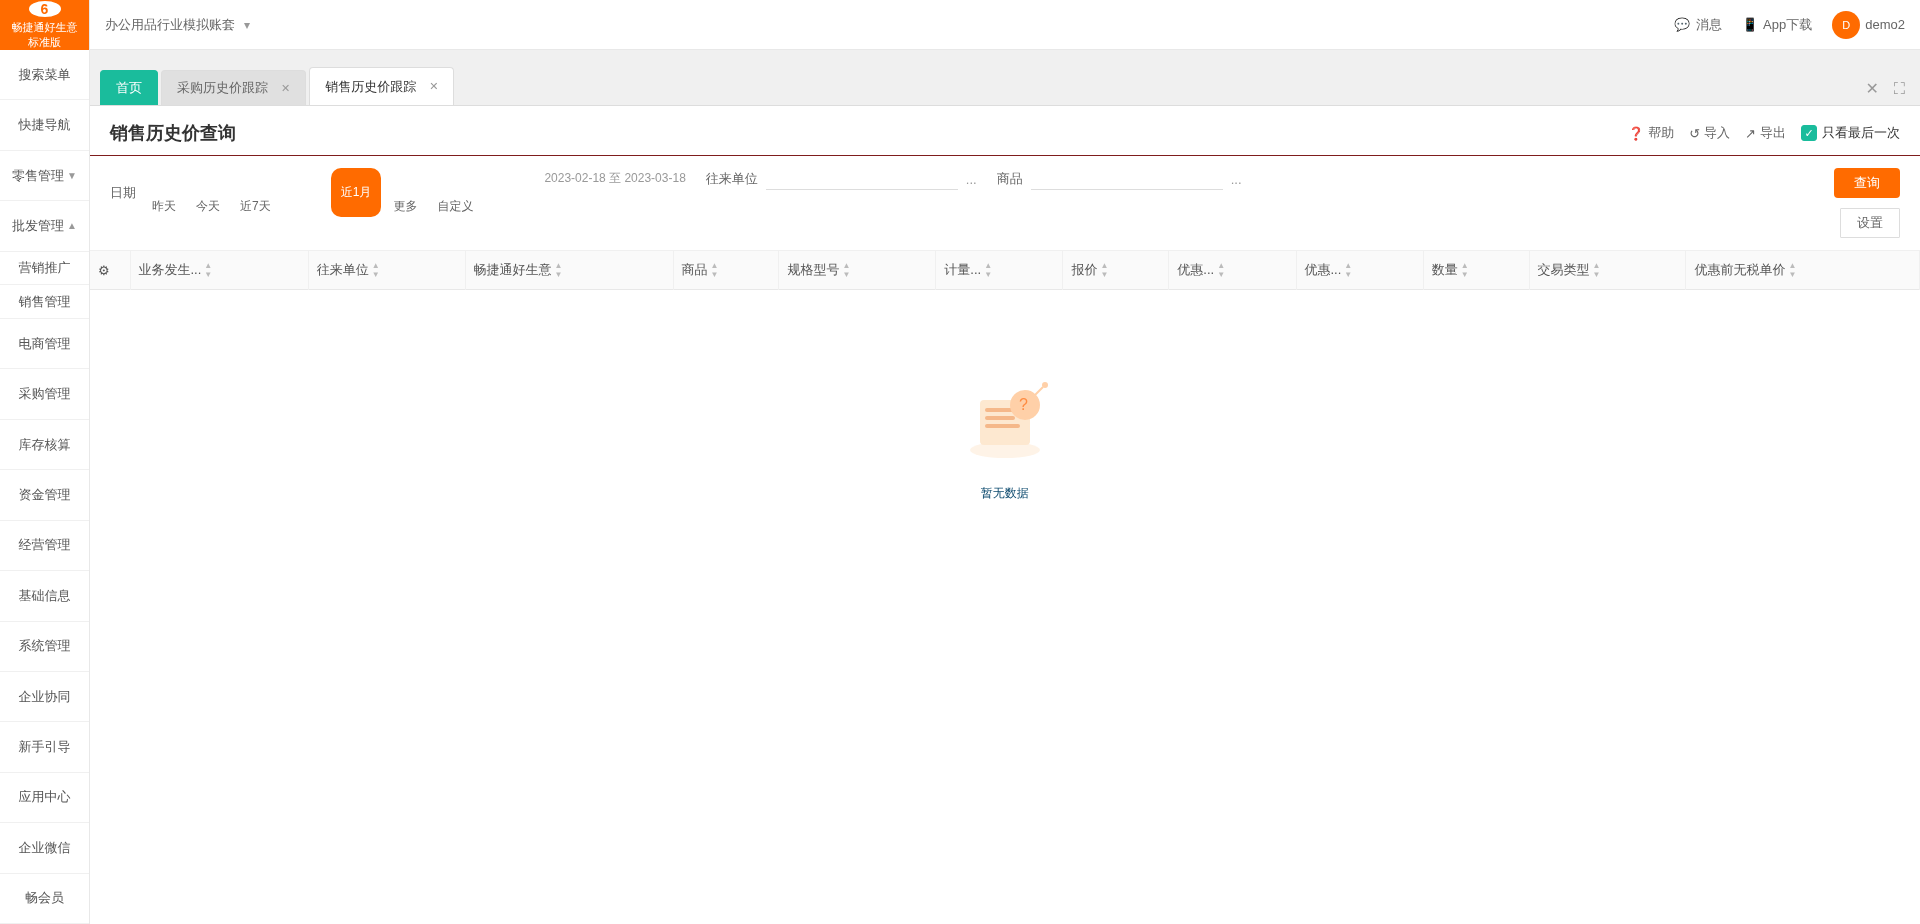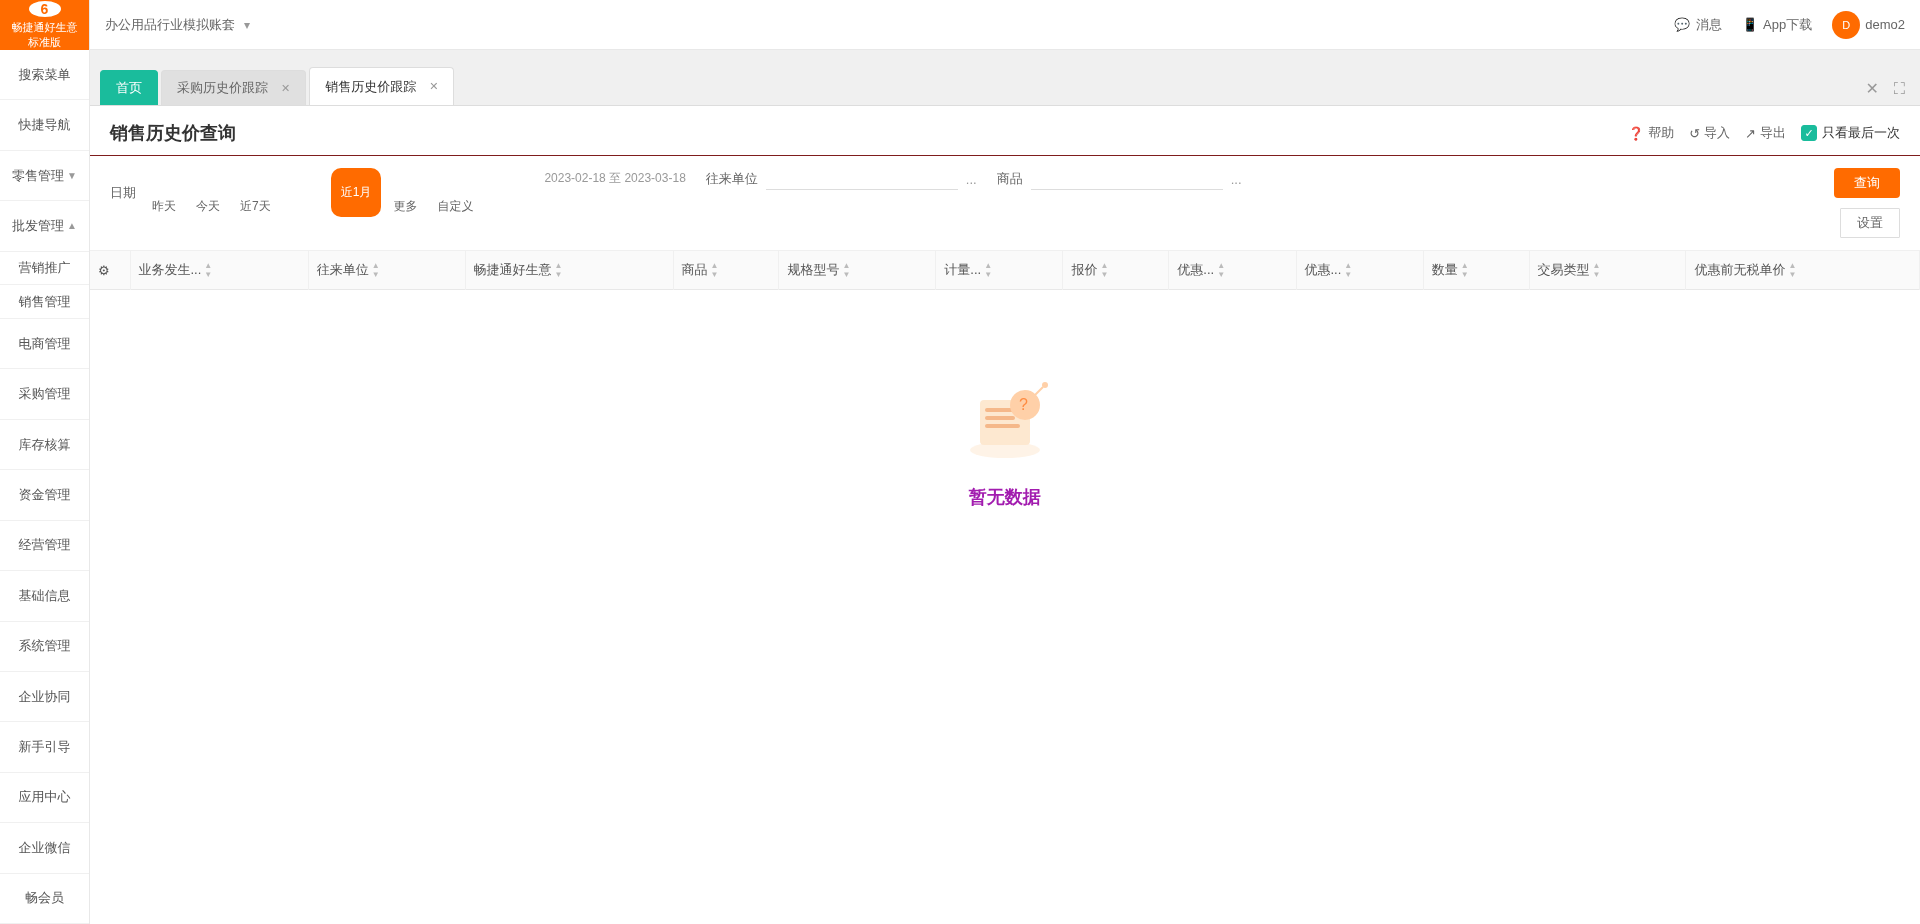--- a/index.html
+++ b/index.html
@@ -60,21 +60,21 @@
     .data-table { width: 100%; border-collapse: collapse; }
     .data-table thead tr { background: #fafafa; border-bottom: 1px solid #e8e8e8; }
     .data-table th { padding: 10px 8px; text-align: left; font-weight: normal; color: #555; font-size: 13px; border-right: 1px solid #f0f0f0; white-space: nowrap; cursor: pointer; user-select: none; }
     .th-content { display: flex; align-items: center; gap: 3px; }
     .sort-arrows { display: flex; flex-direction: column; font-size: 8px; color: #bbb; }
     .gear-th { width: 40px; text-align: center; }
 
     
     .empty-state { display: flex; flex-direction: column; align-items: center; justify-content: center; padding: 80px 20px; }
     .empty-icon { width: 100px; height: 100px; margin-bottom: 15px; }
-    .empty-text { color: #a21caf; font-size: 18px; font-weight: bold; }
+    .empty-text { color: #0c4a6e; font-size: 12px; }
 
     
     .tabs-close-btn { margin-left: auto; display: flex; align-items: center; gap: 5px; padding-bottom: 5px; }
     .window-btn { font-size: 16px; color: #999; cursor: pointer; padding: 2px 5px; }
   </style>
 </head>
 <body>
 
 <div class="sidebar">
   <div class="sidebar-logo">

